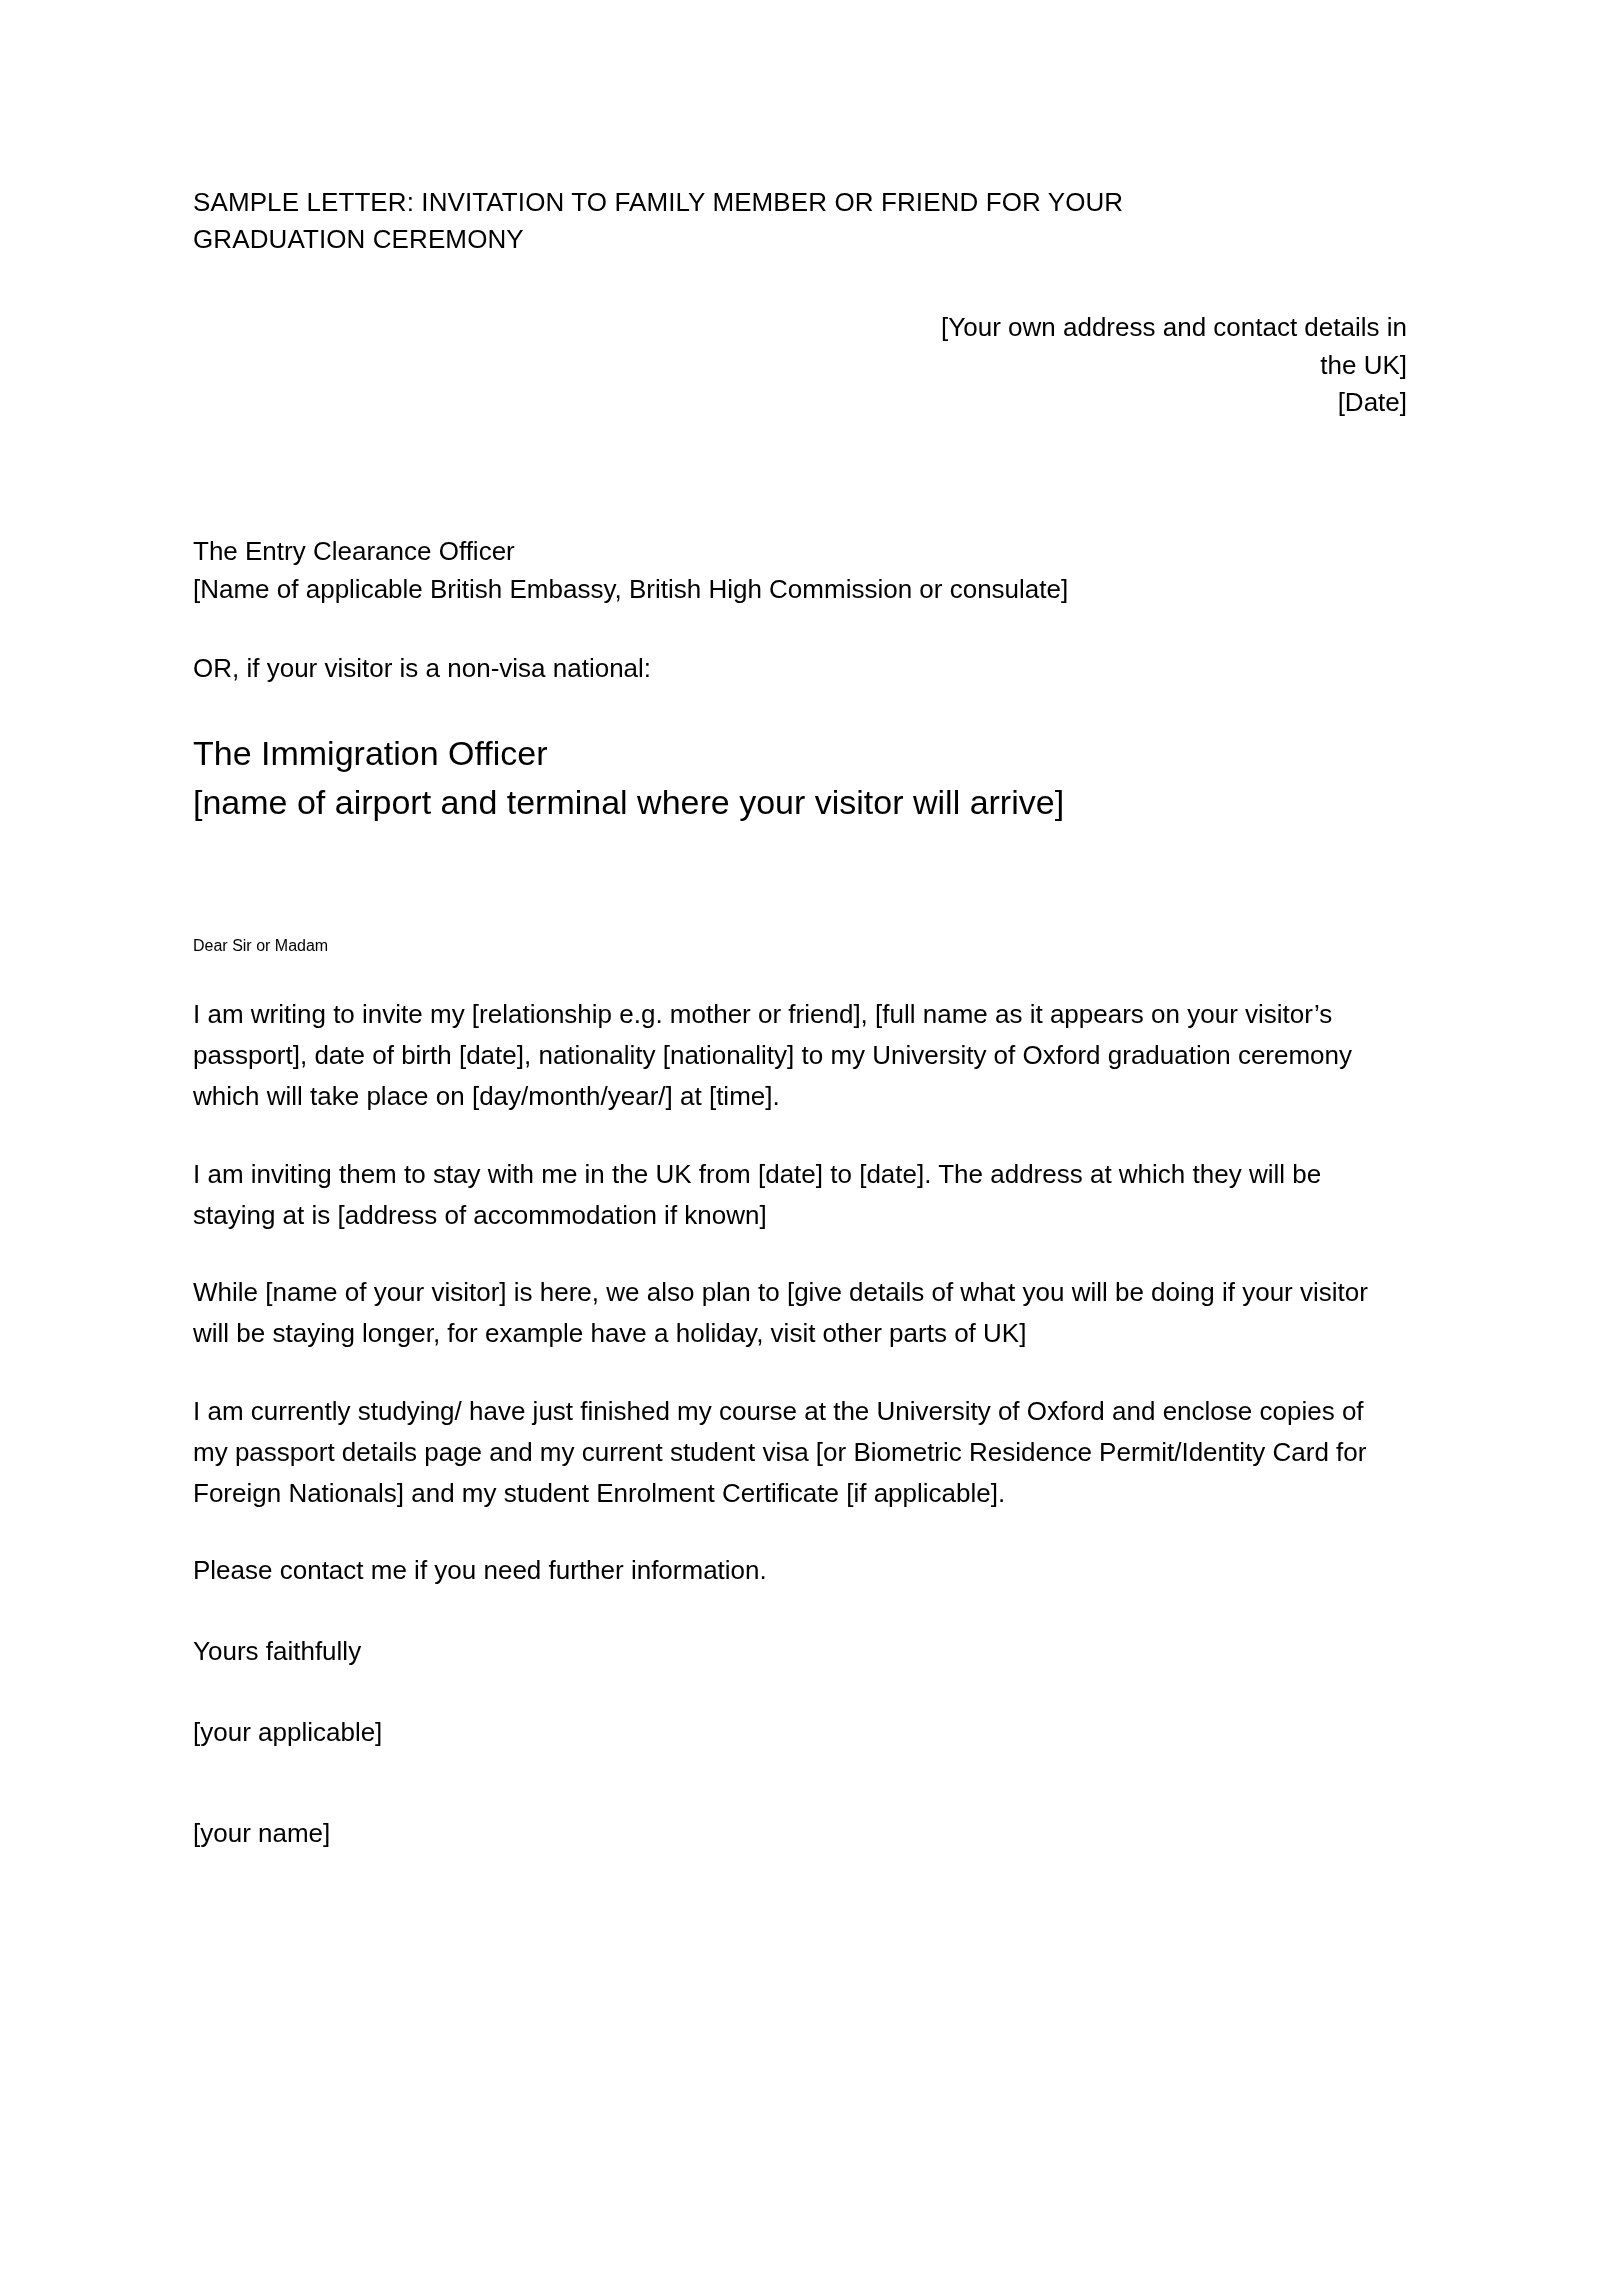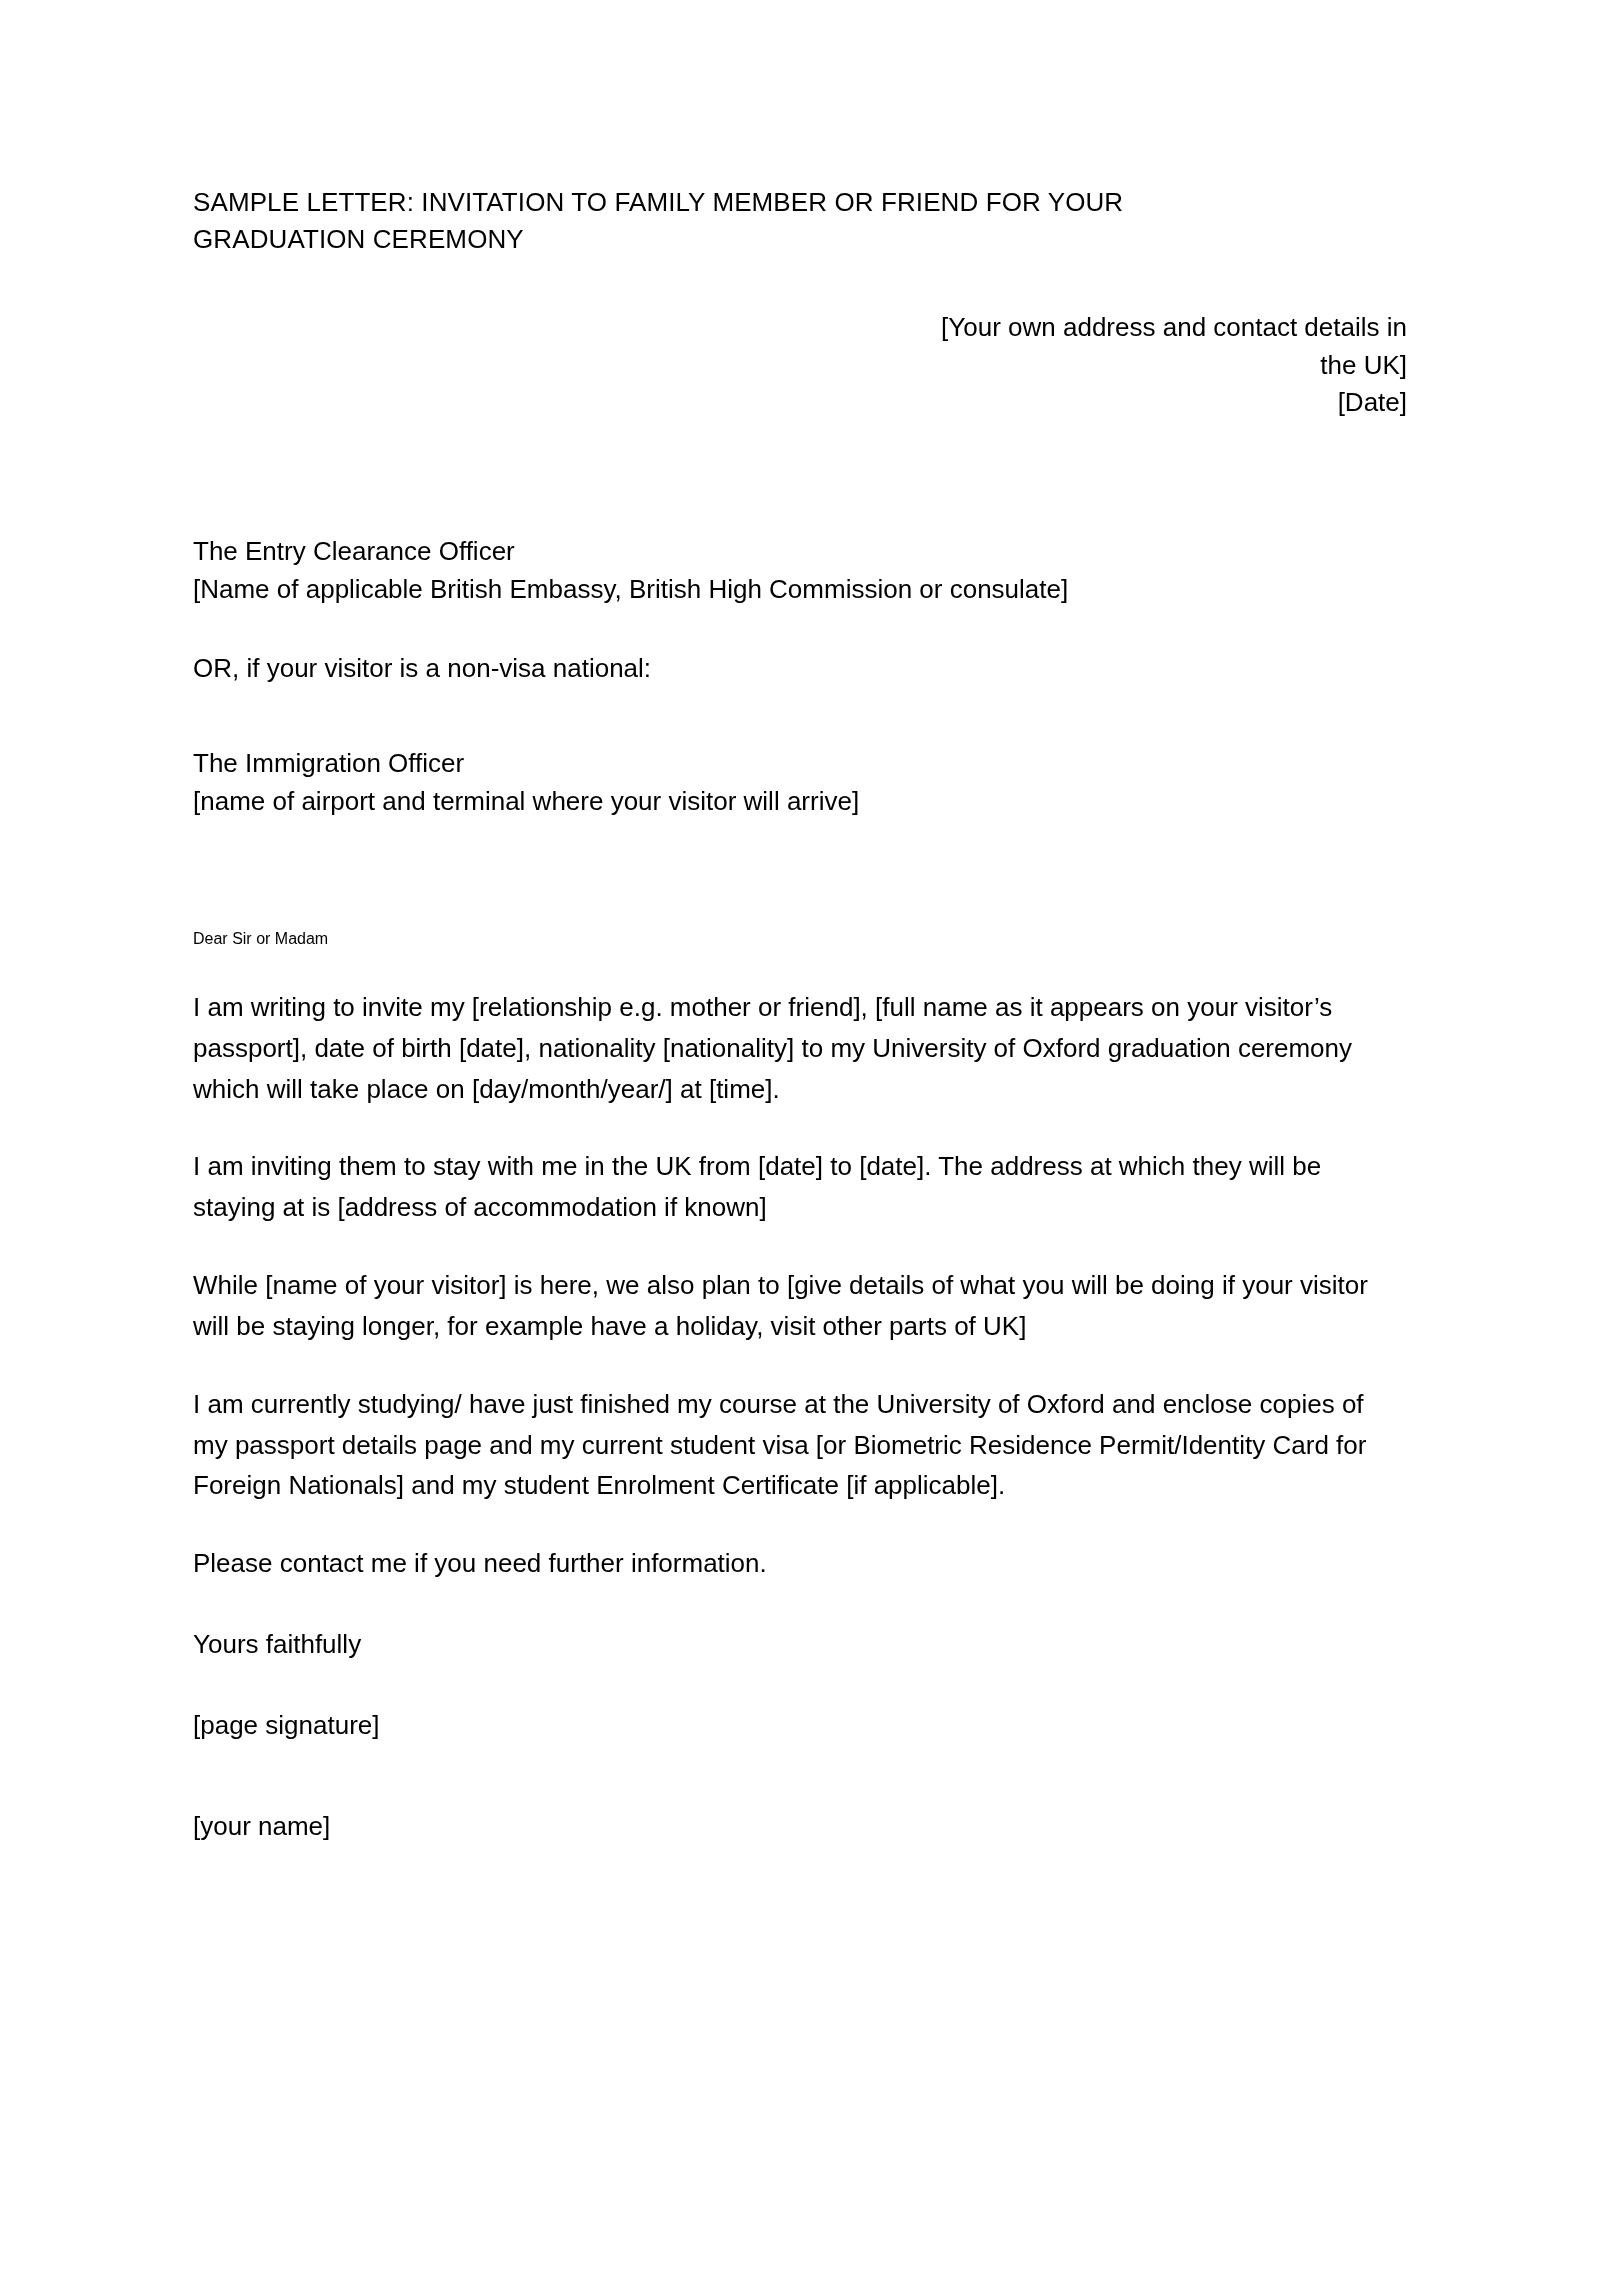--- a/index.html
+++ b/index.html
@@ -56,22 +56,22 @@
   }
   .recipient-block .rec-line {
     display: block;
   }
   .or-line {
     margin-top: 41px;
     font-size: 26px;
     line-height: 1.46;
   }
   .immigration-block {
-    margin-top: 57px;
-    font-size: 26px;
+    margin-top: 41px;
+    font-size: 34px;
     line-height: 1.46;
   }
   .immigration-block .rec-line {
     display: block;
   }
   .salutation {
     margin-top: 106px;
     font-size: 16px;
     line-height: 1.46;
   }
@@ -130,20 +130,20 @@
     <div class="salutation">Dear Sir or Madam</div>
 
     <p class="para">I am writing to invite my [relationship e.g. mother or friend], [full name as it appears on your visitor’s passport], date of birth [date], nationality [nationality] to my University of Oxford graduation ceremony which will take place on [day/month/year/] at [time].</p>
     <p class="para">I am inviting them to stay with me in the UK from [date] to [date]. The address at which they will be staying at is [address of accommodation if known]</p>
     <p class="para">While [name of your visitor] is here, we also plan to [give details of what you will be doing if your visitor will be staying longer, for example have a holiday, visit other parts of UK]</p>
     <p class="para">I am currently studying/ have just finished my course at the University of Oxford and enclose copies of my passport details page and my current student visa [or Biometric Residence Permit/Identity Card for Foreign Nationals] and my student Enrolment Certificate [if applicable].</p>
     <p class="para">Please contact me if you need further information.</p>
 
     <div class="closing">Yours faithfully</div>
 
-    <div class="sig-line">[page signature]</div>
+    <div class="sig-line">[your applicable]</div>
 
     <div class="name-line">[your name]</div>
 
   </div>
 
 </div>
 
 
 </body></html>

